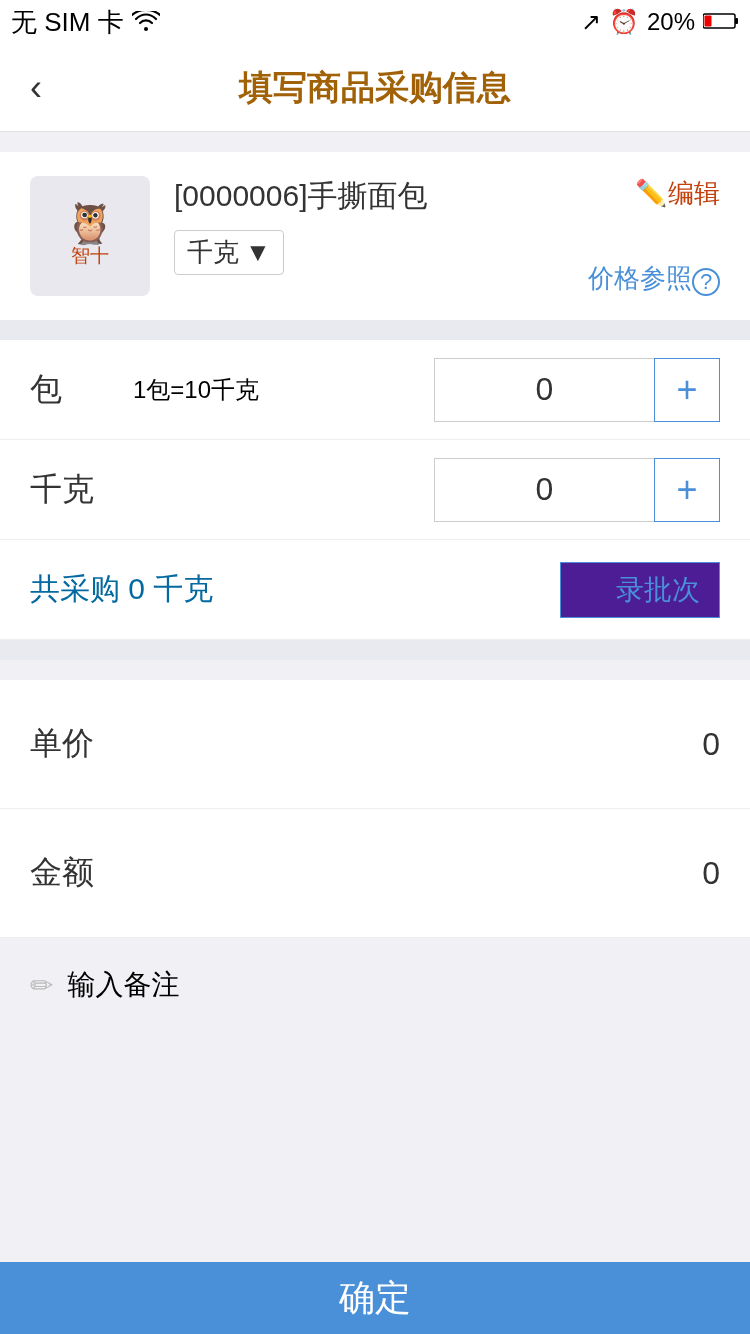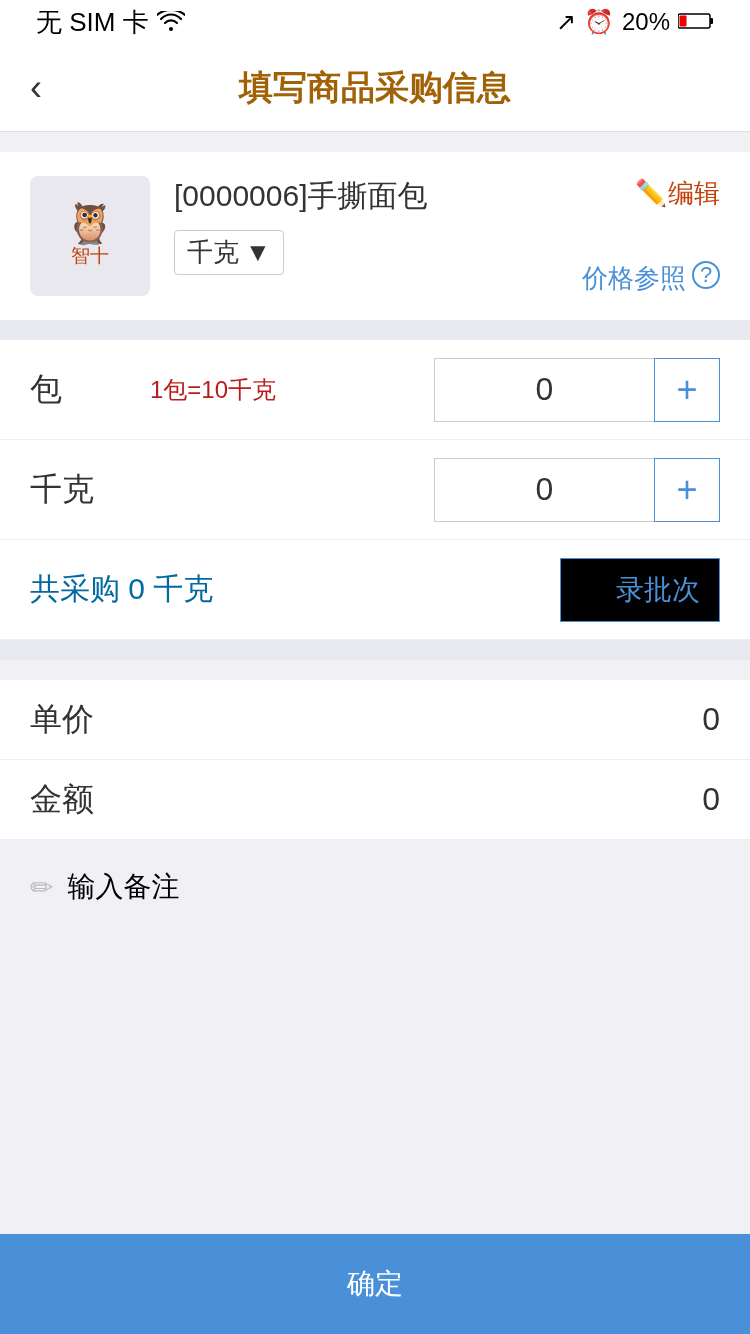--- a/index.html
+++ b/index.html
@@ -13,21 +13,21 @@
     }
 
     
     .status-bar {
       width: 750px;
       height: 44px;
       background: #fff;
       display: flex;
       align-items: center;
       justify-content: space-between;
-      padding: 0 36px;
+      padding: 0 11px;
       font-size: 26px;
     }
     .status-left {
       display: flex;
       align-items: center;
       gap: 8px;
       font-size: 26px;
       color: #000;
     }
     .status-center {
@@ -139,22 +139,21 @@
       align-items: center;
       gap: 4px;
     }
     .price-ref {
       position: absolute;
       bottom: 24px;
       right: 30px;
       font-size: 26px;
       color: #4a90d9;
       display: flex;
-      align-items: flex-start;
-      gap: 6px;
+      align-items: flex-end;
       margin-top: 12px;
     }
 
     
     .section-divider {
       height: 20px;
       background: #e8eaf0;
     }
 
     
@@ -169,22 +168,22 @@
       border-bottom: 1px solid #eee;
       gap: 20px;
     }
     .input-row-label {
       font-size: 32px;
       color: #333;
       min-width: 80px;
     }
     .input-row-sublabel {
       font-size: 24px;
-      color: #b91c1c;
-      margin-left: 20px;
+      color: #000000;
+      margin-left: 3px;
     }
     .input-row-right {
       display: flex;
       align-items: center;
       margin-left: auto;
       gap: 0;
     }
     .qty-input {
       width: 220px;
       height: 64px;
@@ -218,42 +217,42 @@
       height: 100px;
       border-bottom: 1px solid #eee;
     }
     .total-label {
       font-size: 30px;
       color: #0369a1;
     }
     .batch-btn {
       margin-left: auto;
       width: 160px;
-      height: 64px;
+      height: 56px;
       border: 1px solid #4a90d9;
-      background: #000000;
+      background: #4c1d95;
       color: #4a90d9;
       font-size: 28px;
       display: flex;
       align-items: center;
       justify-content: center;
       cursor: pointer;
       padding-left: 36px;
     }
 
     
     .price-section {
       background: #fff;
       margin-top: 20px;
     }
     .price-row {
       display: flex;
       align-items: center;
       padding: 0 30px;
-      height: 80px;
+      height: 129px;
       border-bottom: 1px solid #eee;
     }
     .price-row-label {
       font-size: 32px;
       color: #333;
     }
     .price-row-value {
       margin-left: auto;
       font-size: 32px;
       color: #333;
@@ -283,24 +282,24 @@
       flex: 1;
       min-height: 300px;
     }
 
     
     .confirm-btn {
       position: fixed;
       bottom: 0;
       left: 0;
       width: 750px;
-      height: 100px;
+      height: 72px;
       background: #4a90d9;
       color: #fff;
-      font-size: 28px;
+      font-size: 36px;
       display: flex;
       align-items: center;
       justify-content: center;
       cursor: pointer;
       border: none;
     }
 
     
     .bottom-spacer {
       height: 100px;

